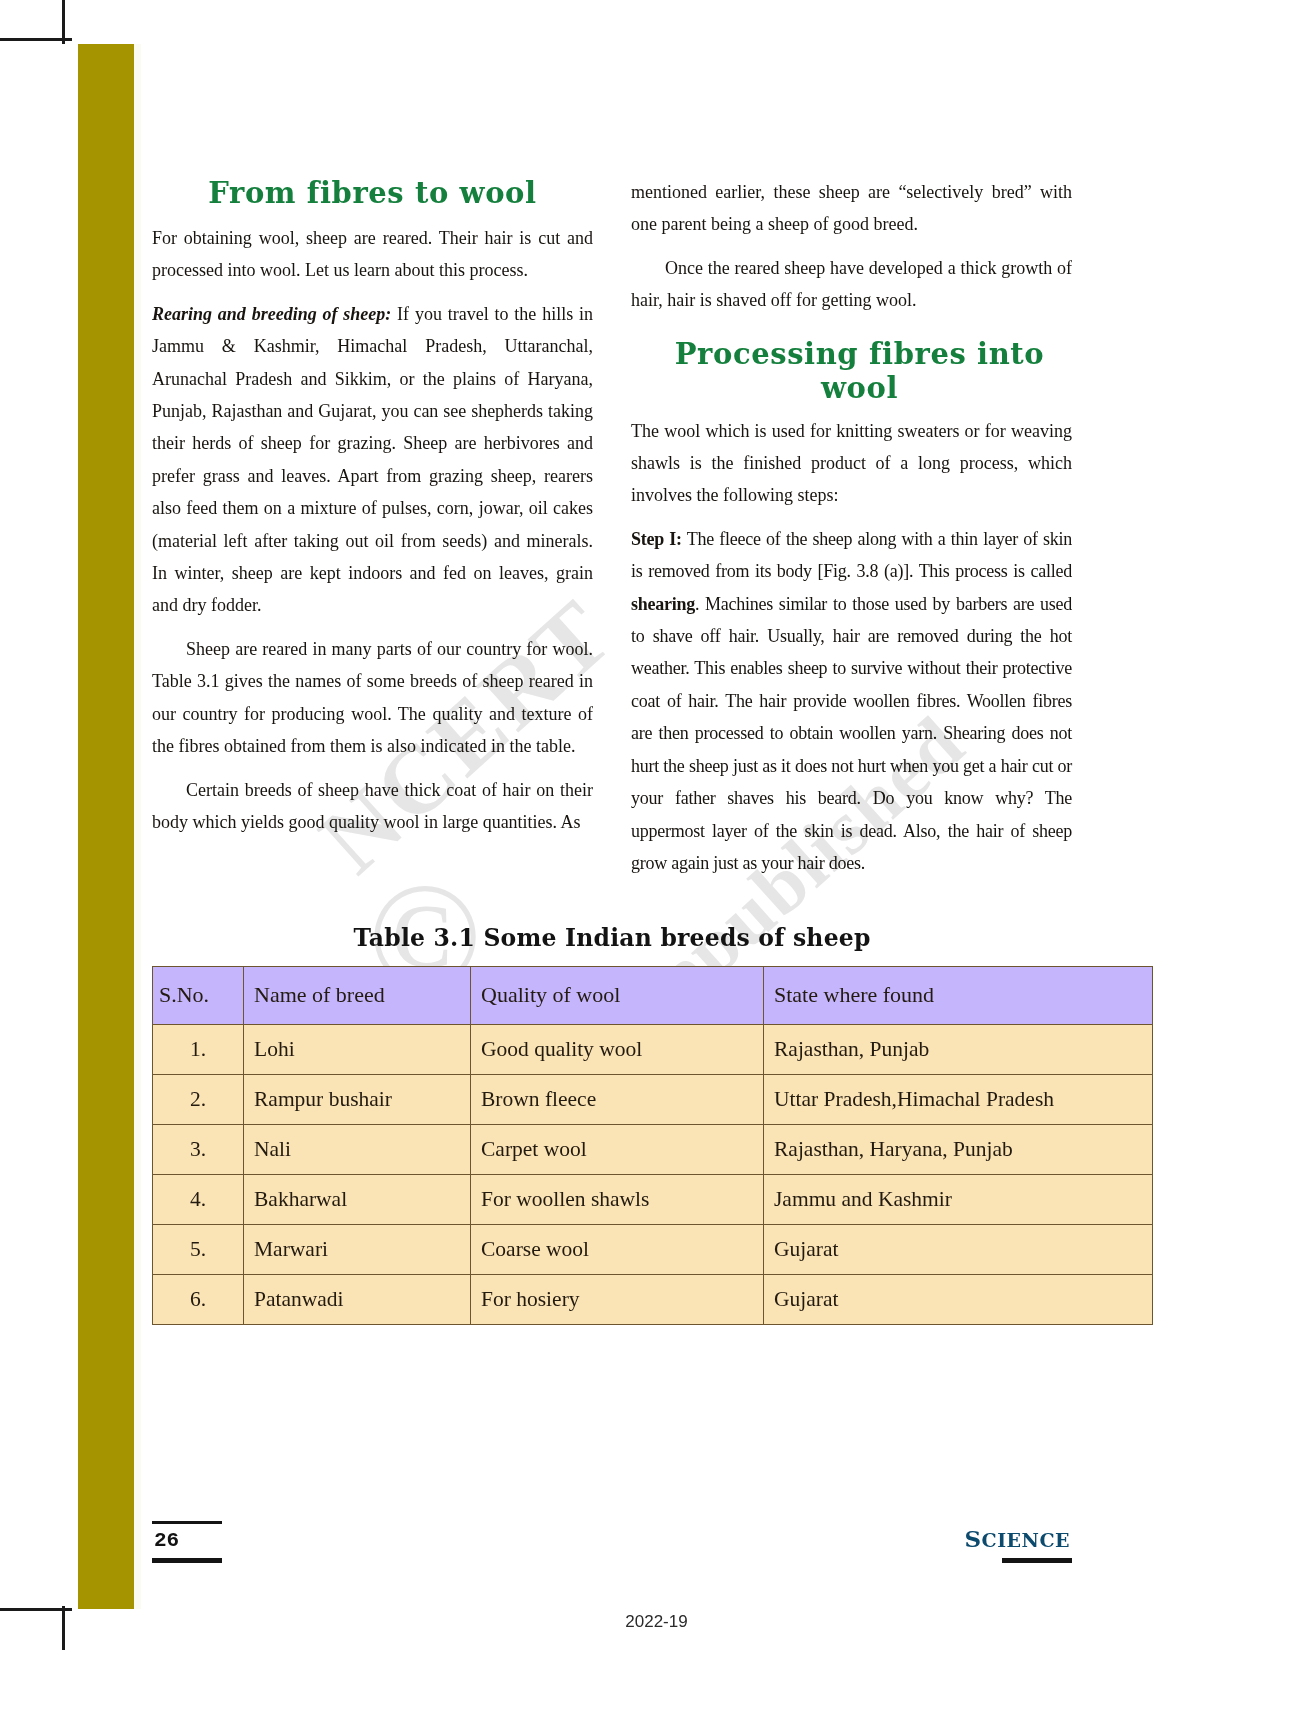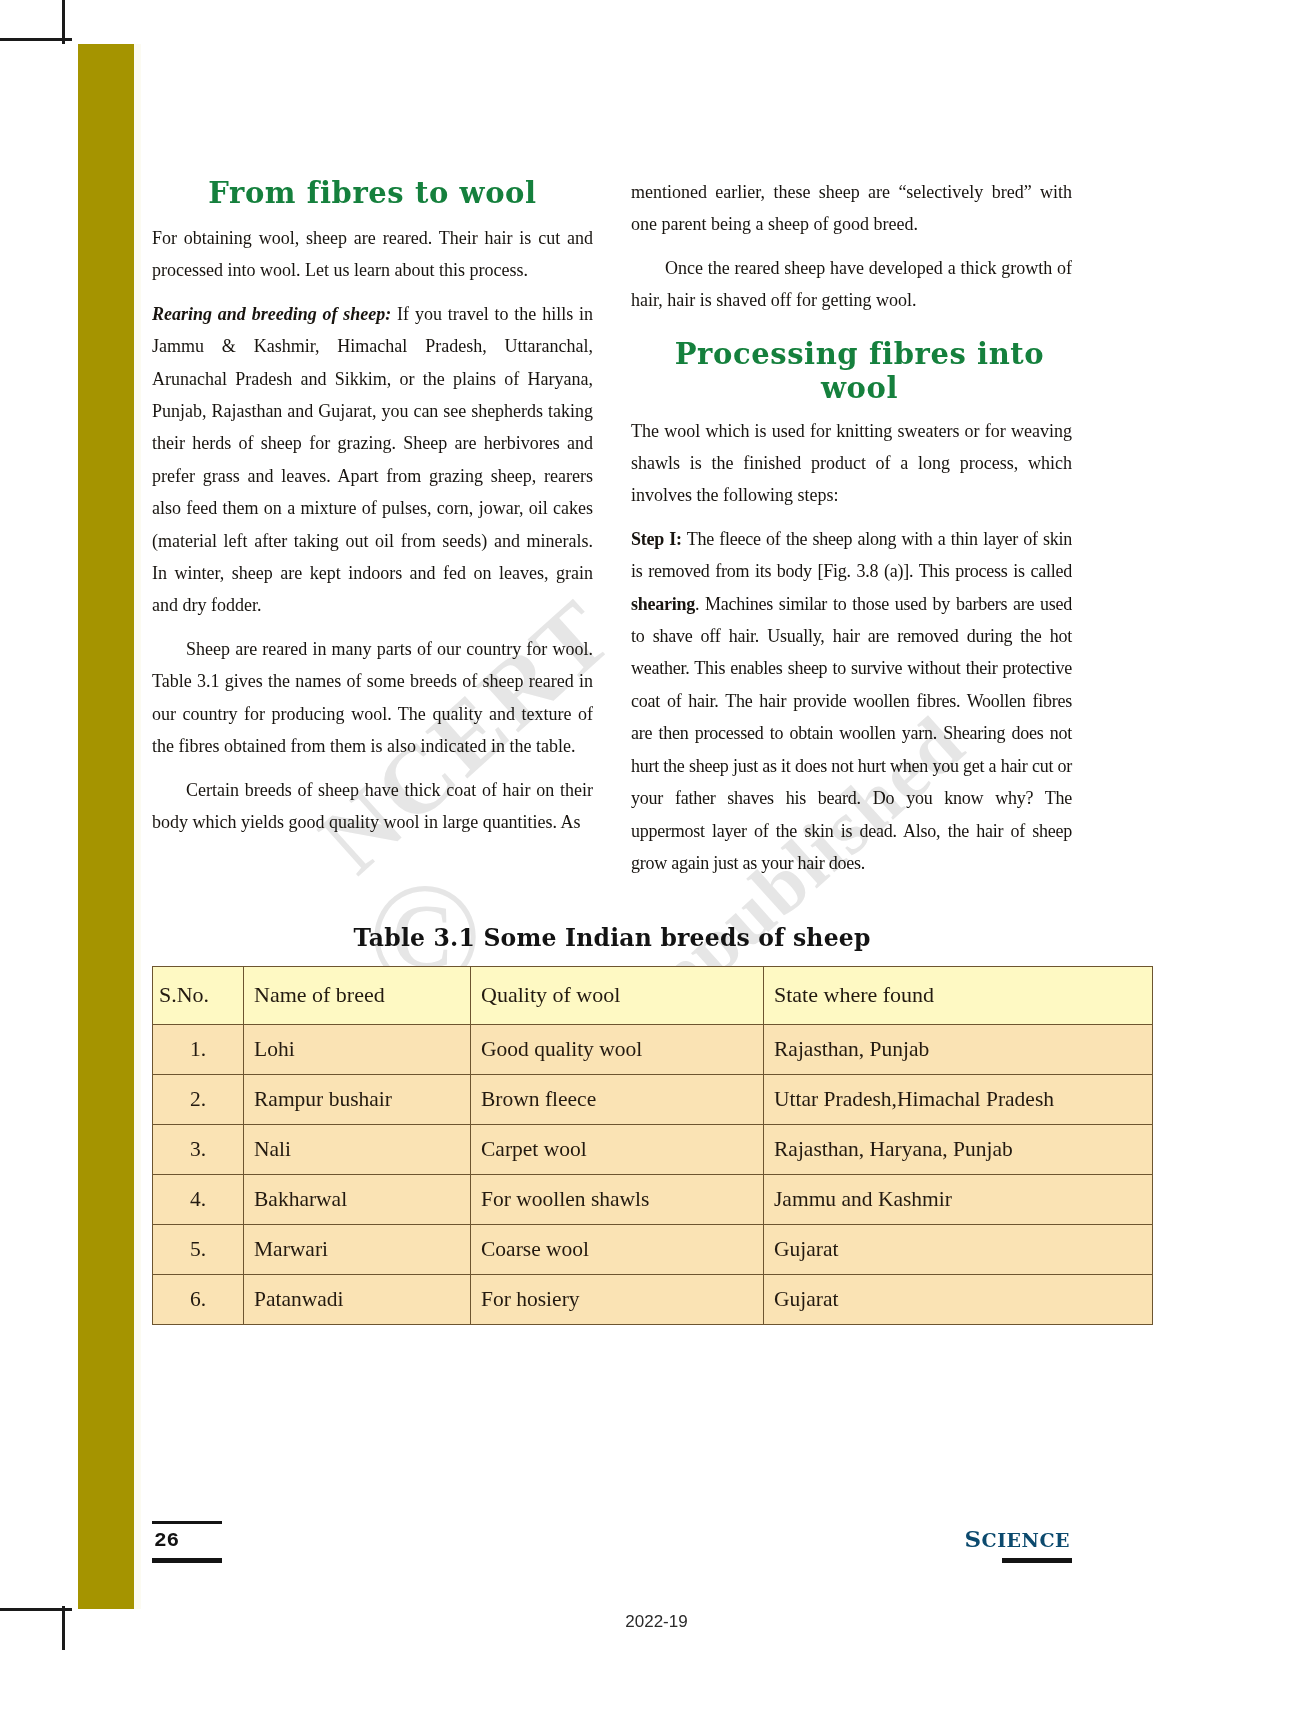--- a/index.html
+++ b/index.html
@@ -167,21 +167,21 @@
   table.breeds td {
     border: 1.6px solid #6d5530;
     padding: 6px 10px 7px 10px;
     text-align: left;
     font-weight: normal;
     vertical-align: middle;
     white-space: nowrap;
     overflow: hidden;
   }
   table.breeds thead th {
-    background: #fef9c3;
+    background: #c4b5fd;
     height: 44px;
     font-size: 22px;
   }
   table.breeds tbody td {
     background: #fae3b4;
     height: 36px;
   }
   table.breeds .c-sno { width: 74px; text-align: center; }
   table.breeds .c-name { width: 206px; }
   table.breeds .c-qual { width: 272px; }

